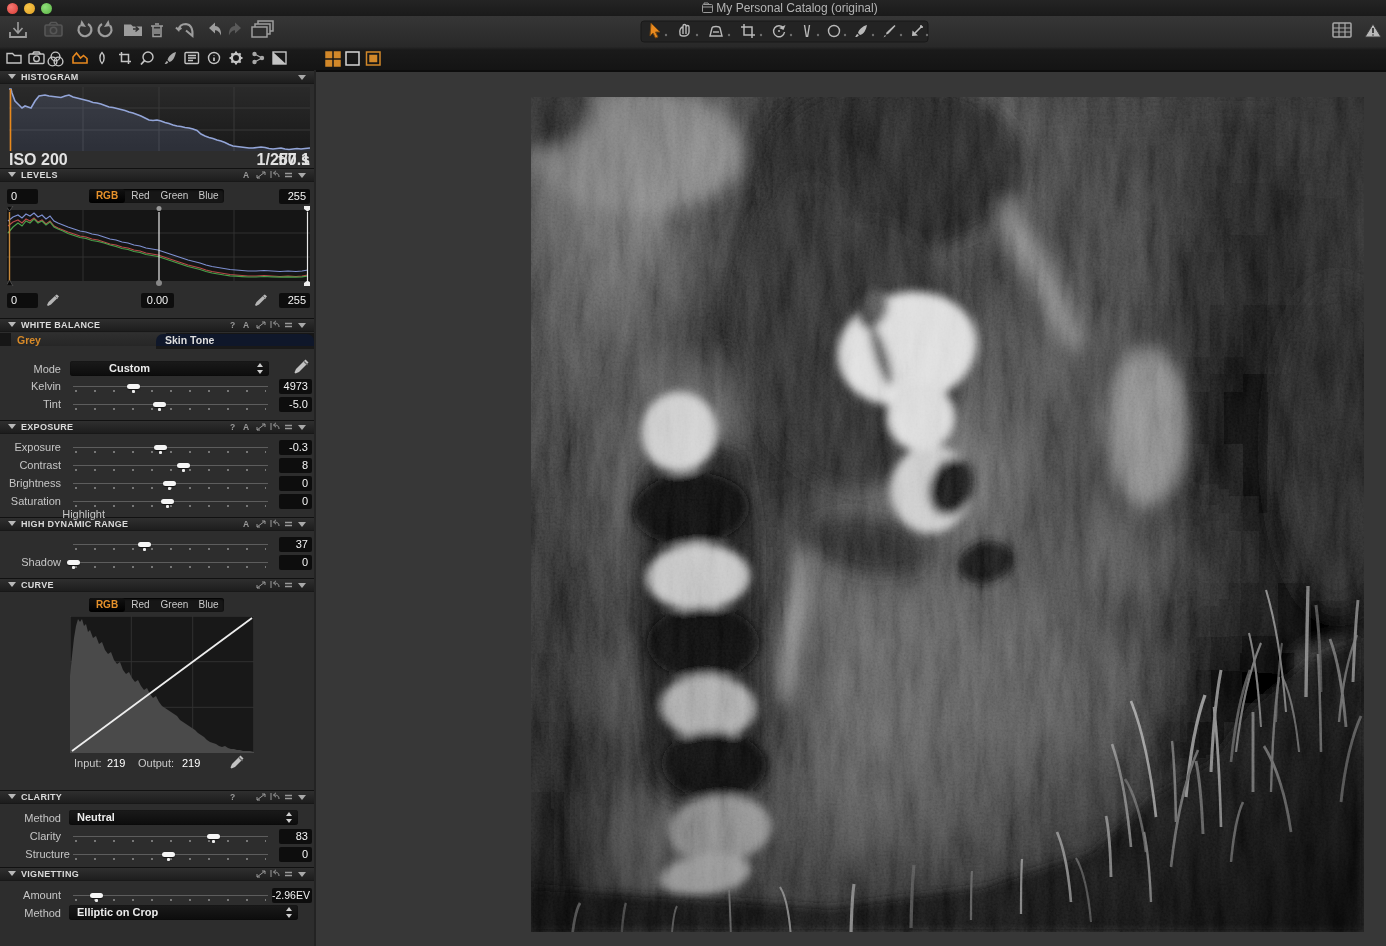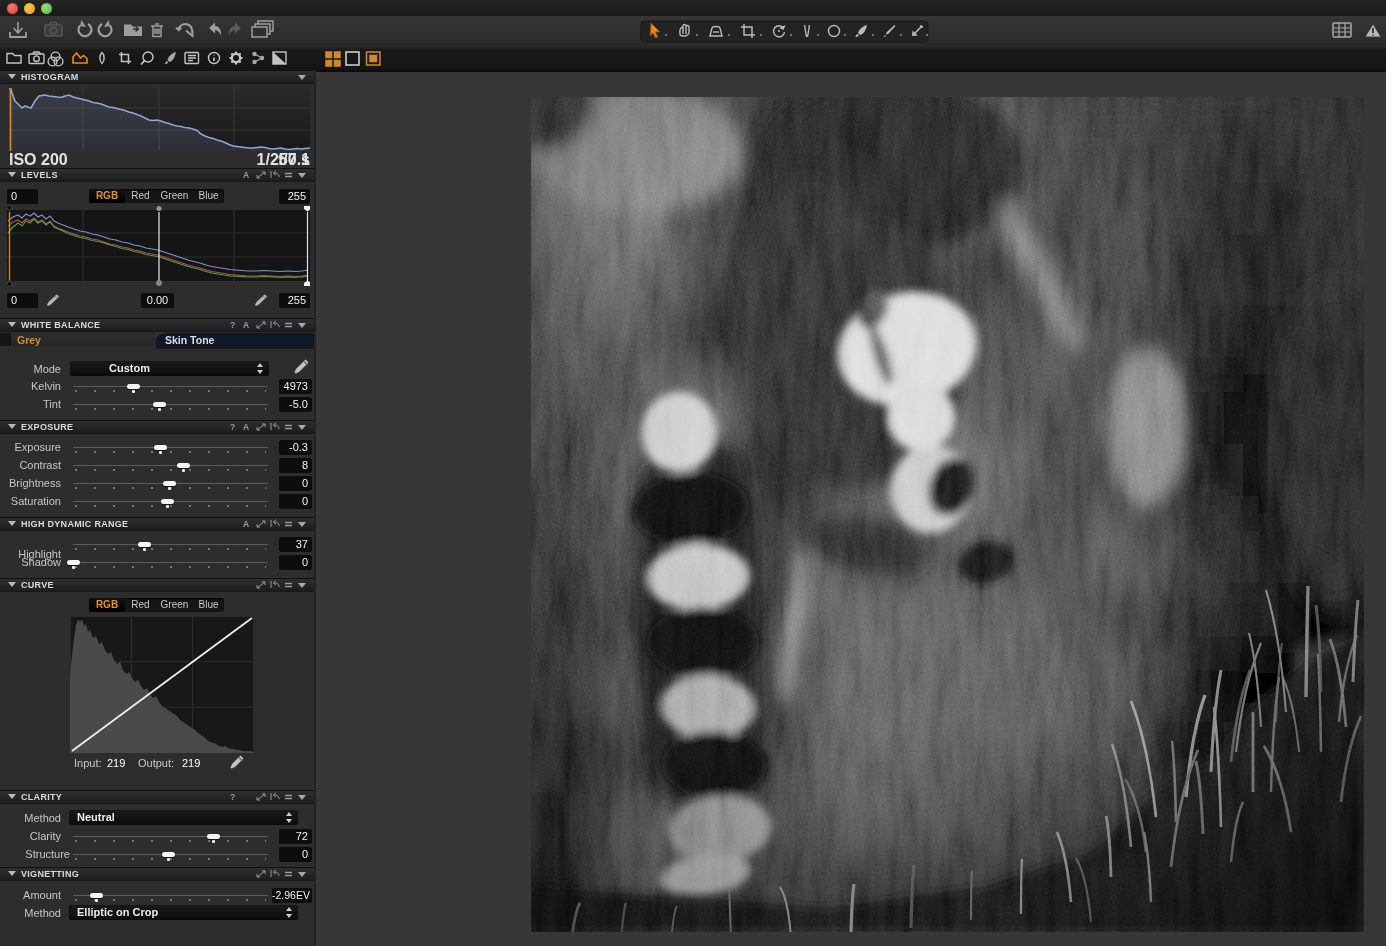--- a/index.html
+++ b/index.html
@@ -36,20 +36,25 @@
 </style>
 </head>
 <body>
 <div id="app">
   <div id="titlebar" class="abs"></div>
   <div id="toolbar1" class="abs"></div>
   <div id="toolbar2" class="abs"></div>
   <div class="abs light" style="left:7px;background:radial-gradient(circle at 4px 4px,#f67a74,#d93a32);"></div>
   <div class="abs light" style="left:24px;background:radial-gradient(circle at 4px 4px,#f9c64a,#dfa023);"></div>
   <div class="abs light" style="left:41px;background:radial-gradient(circle at 4px 4px,#8fe07a,#5bb344);"></div>
+  <div id="title" class="abs"><svg width="11" height="11" style="display:inline-block;vertical-align:-1px;margin-right:3px" viewBox="0 0 11 11">
+        <rect x="0.5" y="2.5" width="10" height="8" rx="1" fill="none" stroke="#9a9a9a"></rect>
+        <path d="M2 2.5 V1 H6 L7 2.5" fill="none" stroke="#9a9a9a"></path>
+        <path d="M0.5 5 H10.5" stroke="#9a9a9a"></path>
+      </svg>My Personal Catalog (original)</div>
   <svg class="abs" style="left:0;top:16px" width="1386" height="30">
    <g stroke="#9d9d9d" stroke-width="1.6" fill="none">
     <path d="M18 6 V16 M13.5 12 L18 17 L22.5 12"></path>
     <path d="M10 16 V21 H26 V16" stroke-width="1.8"></path>
     <g stroke="#565656">
           <rect x="45" y="9" width="17" height="11" rx="1.5" fill="#3c3c3c"></rect>
           <circle cx="53.5" cy="14.5" r="3.2"></circle>
           <path d="M49 9 L51 6.5 H56 L58 9"></path>
         </g>
     <path d="M88 8 A6.5 6.5 0 1 1 80 9.5" stroke-width="2.2"></path>
@@ -344,21 +349,21 @@
       <div class="tri"></div>
       <div class="ht">HIGH DYNAMIC RANGE</div>
     <svg class="abs" style="right:4px;top:0" width="80" height="12">
         <text x="13" y="9" font-family="Liberation Sans" font-size="8.5" font-weight="bold" fill="#999">A</text>
         <path d="M27 9 L35 3 M32 3 H35 V6 M30 9 H27 V6" stroke="#999" fill="none"></path>
         <path d="M49 8 C49 4.5 46.5 4 43.5 4 M43.5 4 L46 1.8 M43.5 4 L46 6.2 M41 2 V9" stroke="#999" fill="none"></path>
         <path d="M55 4.5 H62 M55 7.5 H62" stroke="#999" stroke-width="1.4"></path>
         <path d="M68 4 H76 L72 9 Z" fill="#a9a9a9"></path>
       </svg>
   </div>
-  <div class="abs lbl" style="top:548px;">Highlight</div>
+  <div class="abs lbl" style="top:508px;padding-left:44px;">Highlight</div>
   <div class="abs track" style="top:544px;"></div>
     <div class="abs dots" style="top:548px;"></div>
   <div class="abs knob" style="left:138px;top:542px;"></div>
     <div class="abs kmark" style="left:143px;top:548px;"></div>
   <div class="abs val" style="left:279px;top:537px;width:33px;">37</div>
   <div class="abs lbl" style="top:556px;">Shadow</div>
   <div class="abs track" style="top:562px;"></div>
     <div class="abs dots" style="top:566px;"></div>
   <div class="abs knob" style="left:67px;top:560px;"></div>
     <div class="abs kmark" style="left:72px;top:566px;"></div>
@@ -408,21 +413,21 @@
         <path d="M68 4 H76 L72 9 Z" fill="#a9a9a9"></path>
       </svg>
   </div>
   <div class="abs lbl" style="top:812px;">Method</div>
   <div class="abs drop" style="left:69px;top:810px;width:229px;">Neutral<div class="step"></div></div>
   <div class="abs lbl" style="top:830px;">Clarity</div>
   <div class="abs track" style="top:836px;"></div>
     <div class="abs dots" style="top:840px;"></div>
   <div class="abs knob" style="left:207px;top:834px;"></div>
     <div class="abs kmark" style="left:212px;top:840px;"></div>
-  <div class="abs val" style="left:279px;top:829px;width:33px;">72</div>
+  <div class="abs val" style="left:279px;top:829px;width:33px;">83</div>
   <div class="abs lbl" style="top:848px;margin-left:9px;">Structure</div>
   <div class="abs track" style="top:854px;"></div>
     <div class="abs dots" style="top:858px;"></div>
   <div class="abs knob" style="left:162px;top:852px;"></div>
     <div class="abs kmark" style="left:167px;top:858px;"></div>
   <div class="abs val" style="left:279px;top:847px;width:33px;">0</div>
 
   <div class="abs hdr" style="top:867px">
       <div class="tri"></div>
       <div class="ht">VIGNETTING</div>

